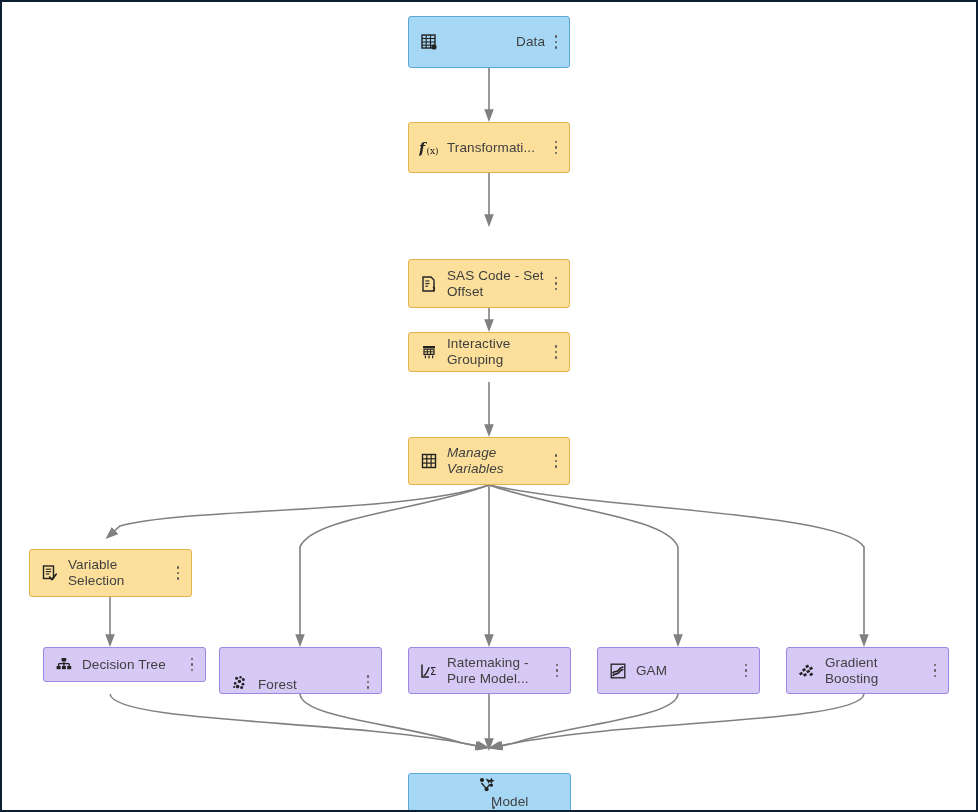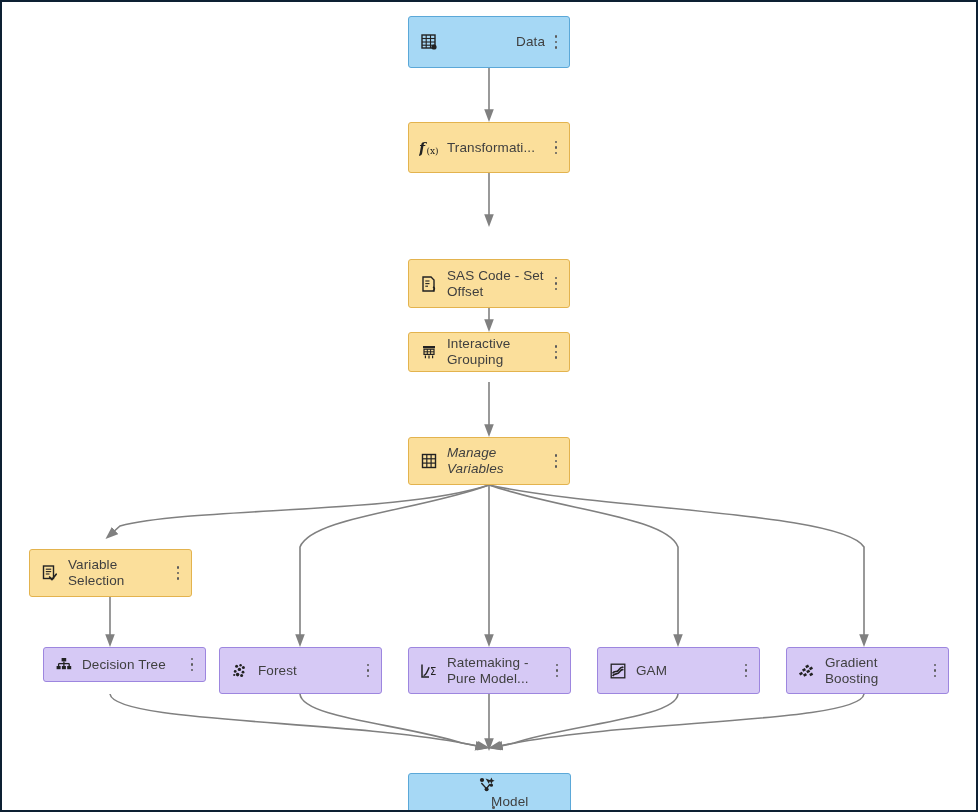--- a/index.html
+++ b/index.html
@@ -242,21 +242,21 @@
             <rect x="12.2" y="10" width="4" height="3.2" fill="#222"></rect>
           </svg>
         </span>
         <span class="node-label">Decision Tree</span>
         <span class="node-menu">
           <i></i>
           <i></i>
           <i></i>
         </span>
       </div>
-      <div class="node purple" style="left: 217px; top: 645px; width: 163px; height: 47px;">
+      <div class="node purple" style="left: 217px; top: 645px; width: 163px; height: 47px; align-items: flex-end;">
         <span class="node-icon">
           <svg width="18" height="18" viewBox="0 0 18 18">
             <circle cx="5.6" cy="4.2" r="1.5" fill="#222"></circle>
             <circle cx="9.6" cy="3.2" r="1.2" fill="#222"></circle>
             <circle cx="12.4" cy="5.6" r="1.5" fill="#222"></circle>
             <circle cx="8.4" cy="7.4" r="1.7" fill="#222"></circle>
             <circle cx="4.2" cy="9.4" r="1.4" fill="#222"></circle>
             <circle cx="12.0" cy="10.2" r="1.4" fill="#222"></circle>
             <circle cx="6.6" cy="12.6" r="1.8" fill="#222"></circle>
             <circle cx="10.6" cy="13.4" r="1.5" fill="#222"></circle>

